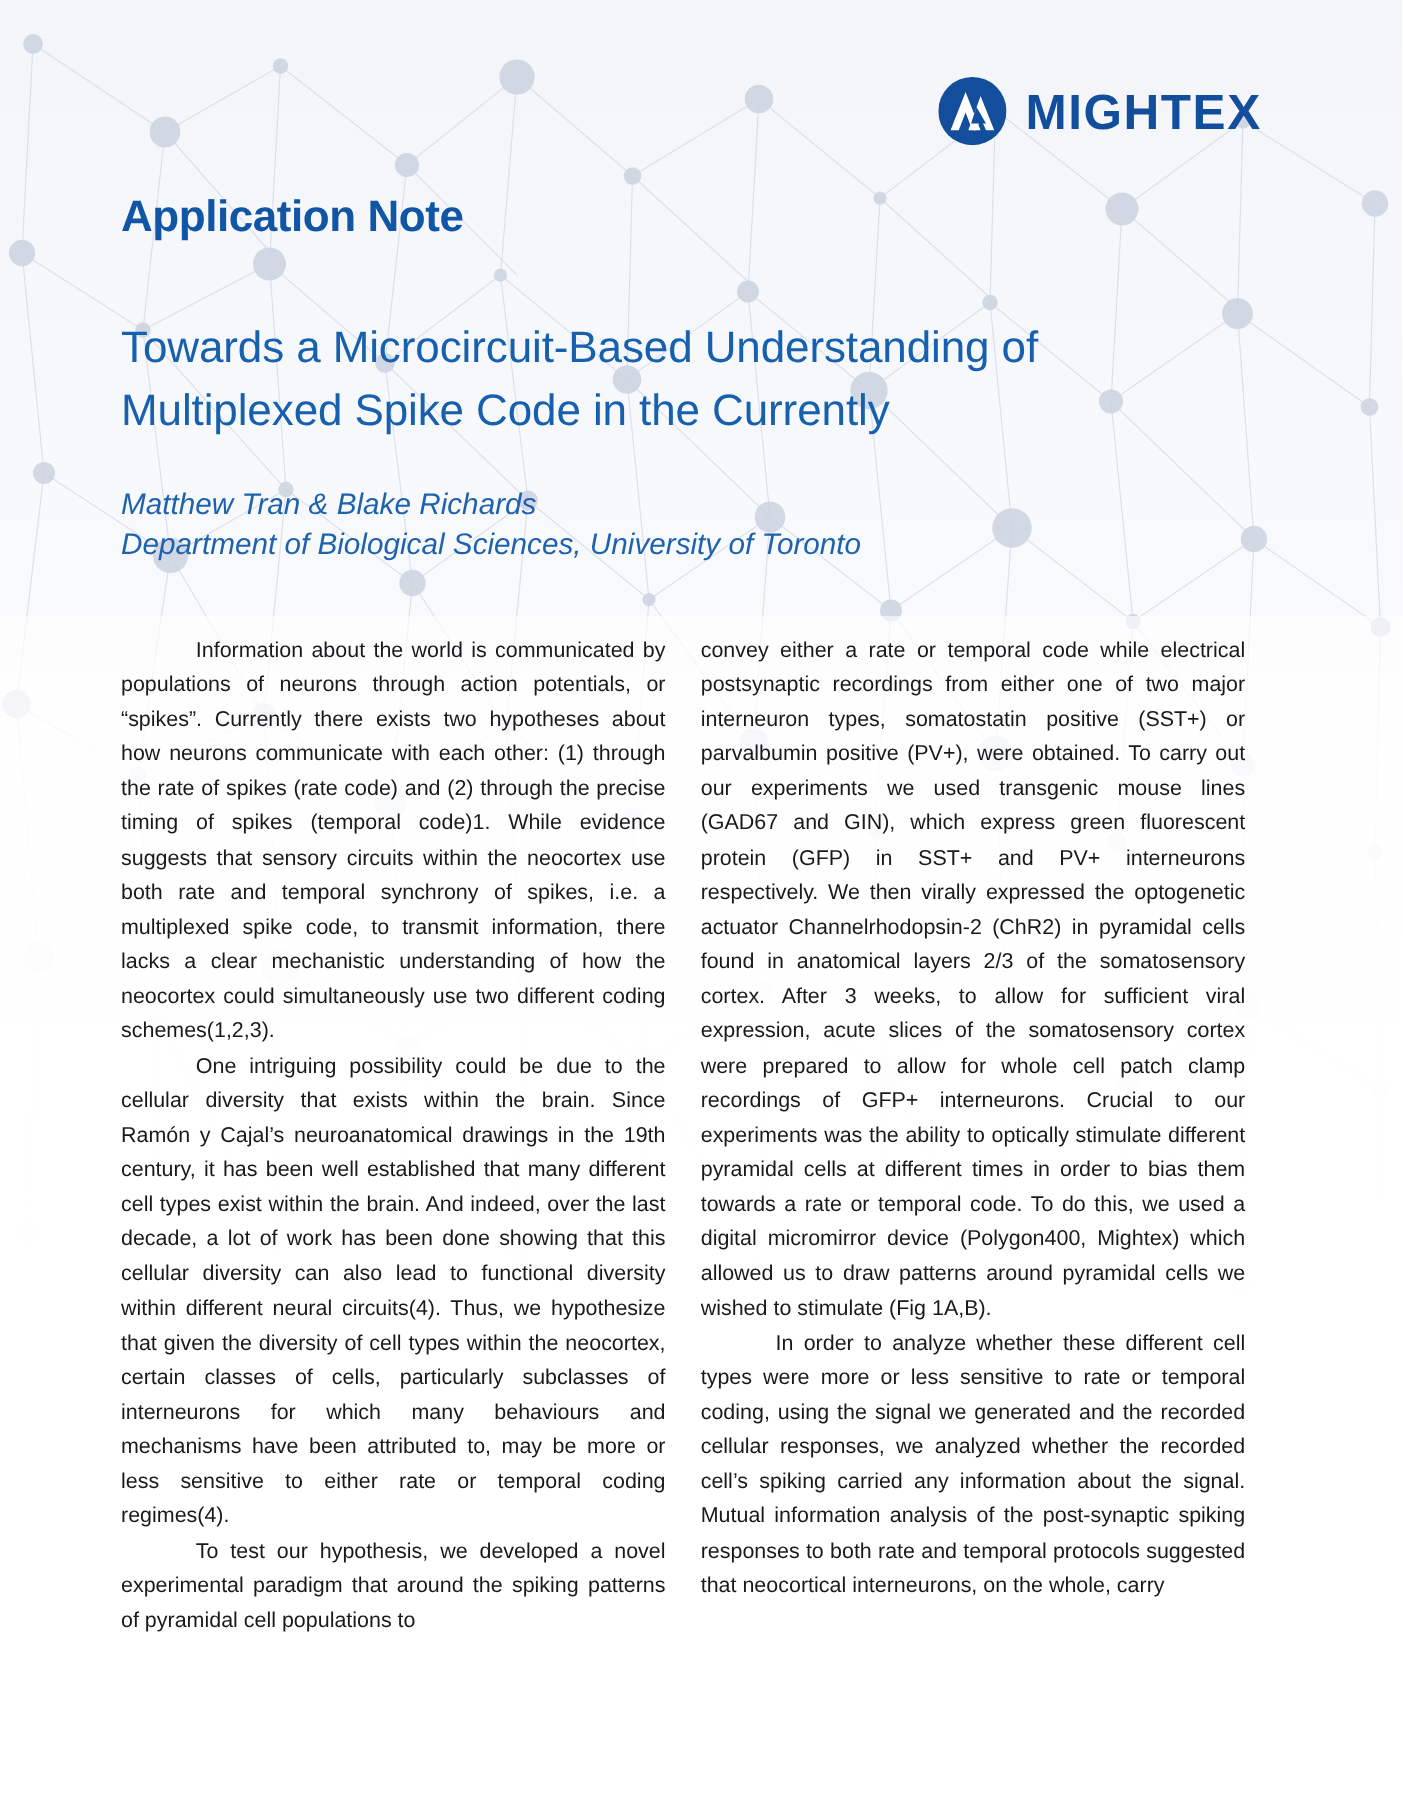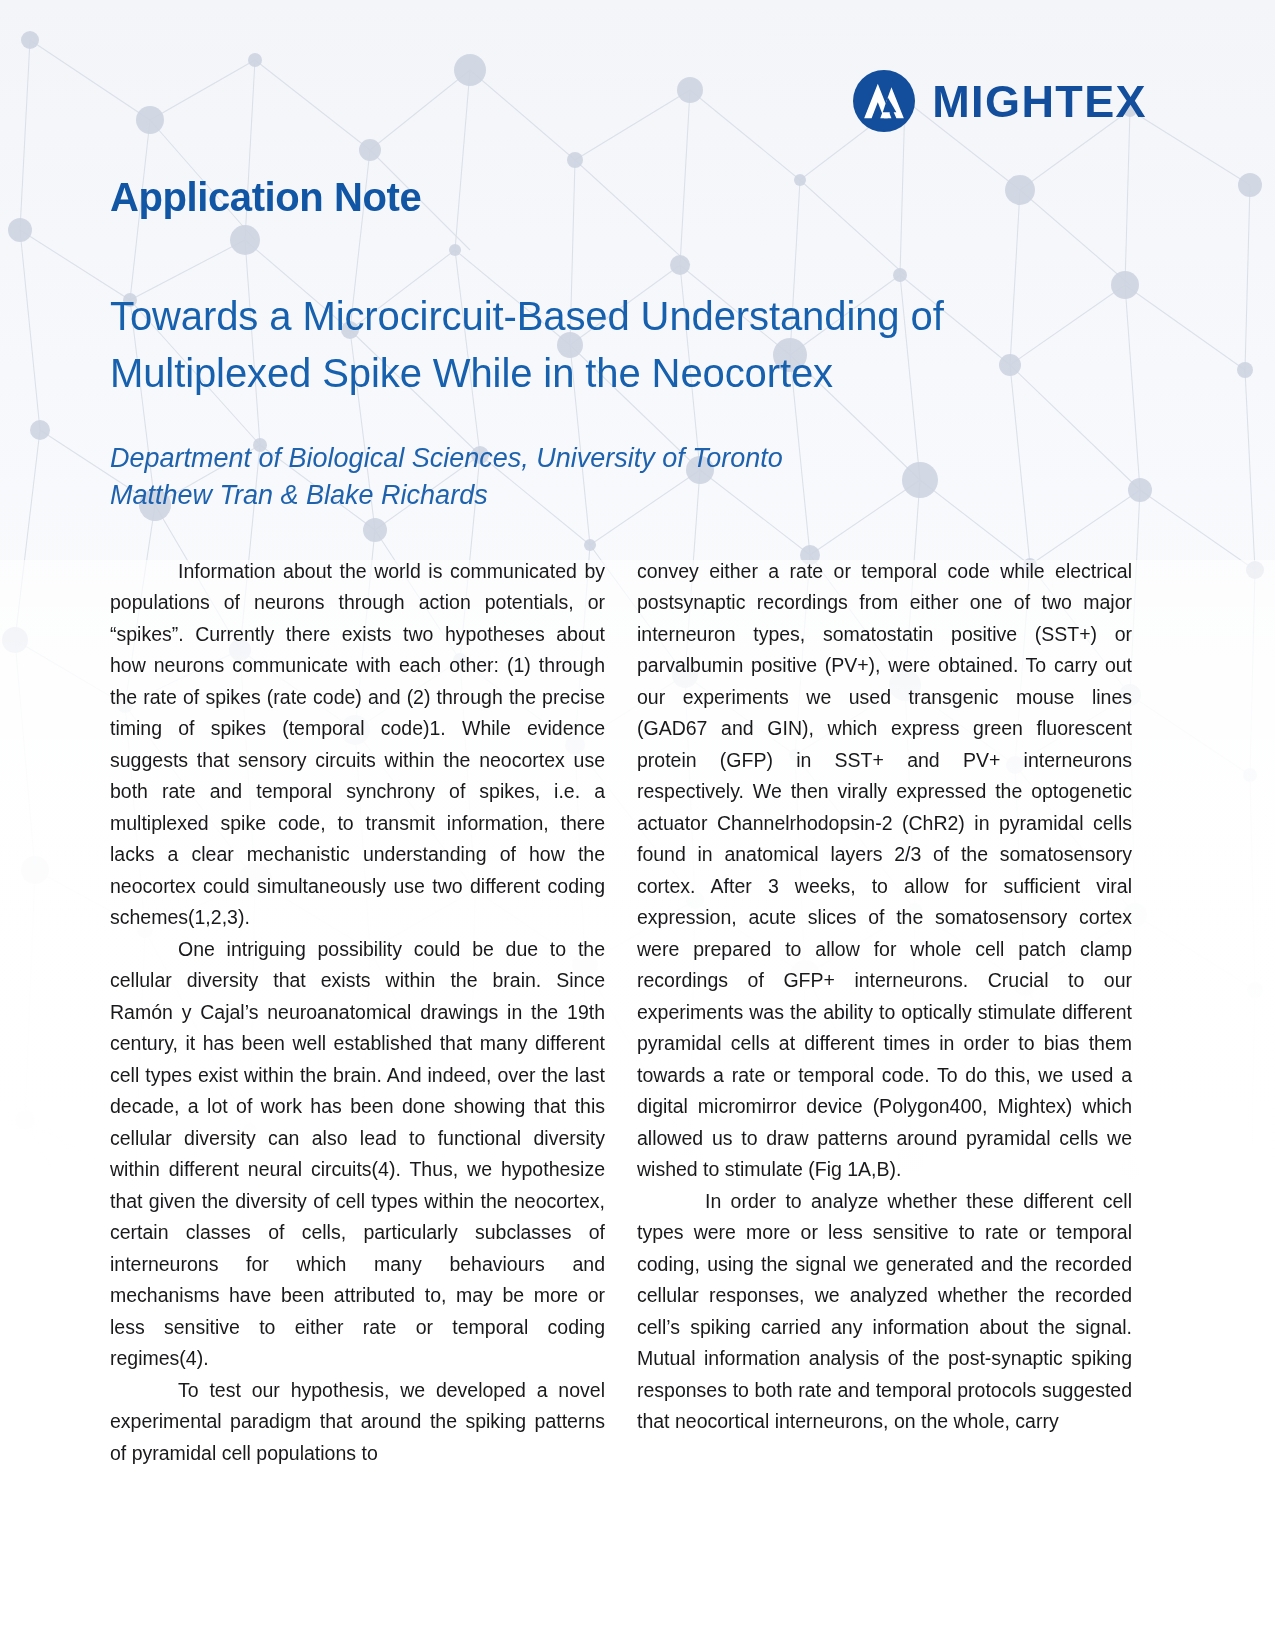--- a/index.html
+++ b/index.html
@@ -99,21 +99,21 @@
     font-style: italic;
     color: #1e62ae;
     line-height: 1.38;
     letter-spacing: 0px;
   }
 
   
   .body-cols {
     position: absolute;
     left: 110px;
-    top: 556px;
+    top: 576px;
     width: 1022px;
     height: 1000px;
     display: flex;
     gap: 32px;
   }
   .col {
     width: 495px;
     font-size: 19.5px;
     line-height: 1.615;
     color: #19181a;
@@ -278,25 +278,25 @@
         <circle cx="50" cy="50" r="50" fill="#124e9c"></circle>
         <path d="M40 22 L18 78 L30 78 L40 52 L50 78 L62 78 Z" fill="#ffffff"></path>
         <path d="M62 28 L44 78 L56 78 L62 60 L70 78 L82 78 Z" fill="#ffffff"></path>
         <path d="M56 44 L48 68 L70 68 Z" fill="#124e9c"></path>
       </svg>
       <div class="logo-word">MIGHTEX</div>
     </div>
 
     <div class="app-note-title">Application Note</div>
 
-    <div class="doc-title">Towards a Microcircuit-Based Understanding of Multiplexed Spike While in the Neocortex</div>
+    <div class="doc-title">Towards a Microcircuit-Based Understanding of Multiplexed Spike Code in the Currently</div>
 
     <div class="authors">
+      <div>Matthew Tran &amp; Blake Richards</div>
       <div>Department of Biological Sciences, University of Toronto</div>
-      <div>Matthew Tran &amp; Blake Richards</div>
     </div>
 
     <div class="body-cols">
       <div class="col">
         <p>Information about the world is communicated by populations of neurons through action potentials, or “spikes”. Currently there exists two hypotheses about how neurons communicate with each other: (1) through the rate of spikes (rate code) and (2) through the precise timing of spikes (temporal code)1. While evidence suggests that sensory circuits within the neocortex use both rate and temporal synchrony of spikes, i.e. a multiplexed spike code, to transmit information, there lacks a clear mechanistic understanding of how the neocortex could simultaneously use two different coding schemes(1,2,3).</p>
         <p>One intriguing possibility could be due to the cellular diversity that exists within the brain. Since Ramón y Cajal’s neuroanatomical drawings in the 19th century, it has been well established that many different cell types exist within the brain. And indeed, over the last decade, a lot of work has been done showing that this cellular diversity can also lead to functional diversity within different neural circuits(4). Thus, we hypothesize that given the diversity of cell types within the neocortex, certain classes of cells, particularly subclasses of interneurons for which many behaviours and mechanisms have been attributed to, may be more or less sensitive to either rate or temporal coding regimes(4).</p>
         <p>To test our hypothesis, we developed a novel experimental paradigm that around the spiking patterns of pyramidal cell populations to</p>
       </div>
       <div class="col">
         <p class="no-indent">convey either a rate or temporal code while electrical postsynaptic recordings from either one of two major interneuron types, somatostatin positive (SST+) or parvalbumin positive (PV+), were obtained. To carry out our experiments we used transgenic mouse lines (GAD67 and GIN), which express green fluorescent protein (GFP) in SST+ and PV+ interneurons respectively. We then virally expressed the optogenetic actuator Channelrhodopsin-2 (ChR2) in pyramidal cells found in anatomical layers 2/3 of the somatosensory cortex. After 3 weeks, to allow for sufficient viral expression, acute slices of the somatosensory cortex were prepared to allow for whole cell patch clamp recordings of GFP+ interneurons. Crucial to our experiments was the ability to optically stimulate different pyramidal cells at different times in order to bias them towards a rate or temporal code. To do this, we used a digital micromirror device (Polygon400, Mightex) which allowed us to draw patterns around pyramidal cells we wished to stimulate (Fig 1A,B).</p>

